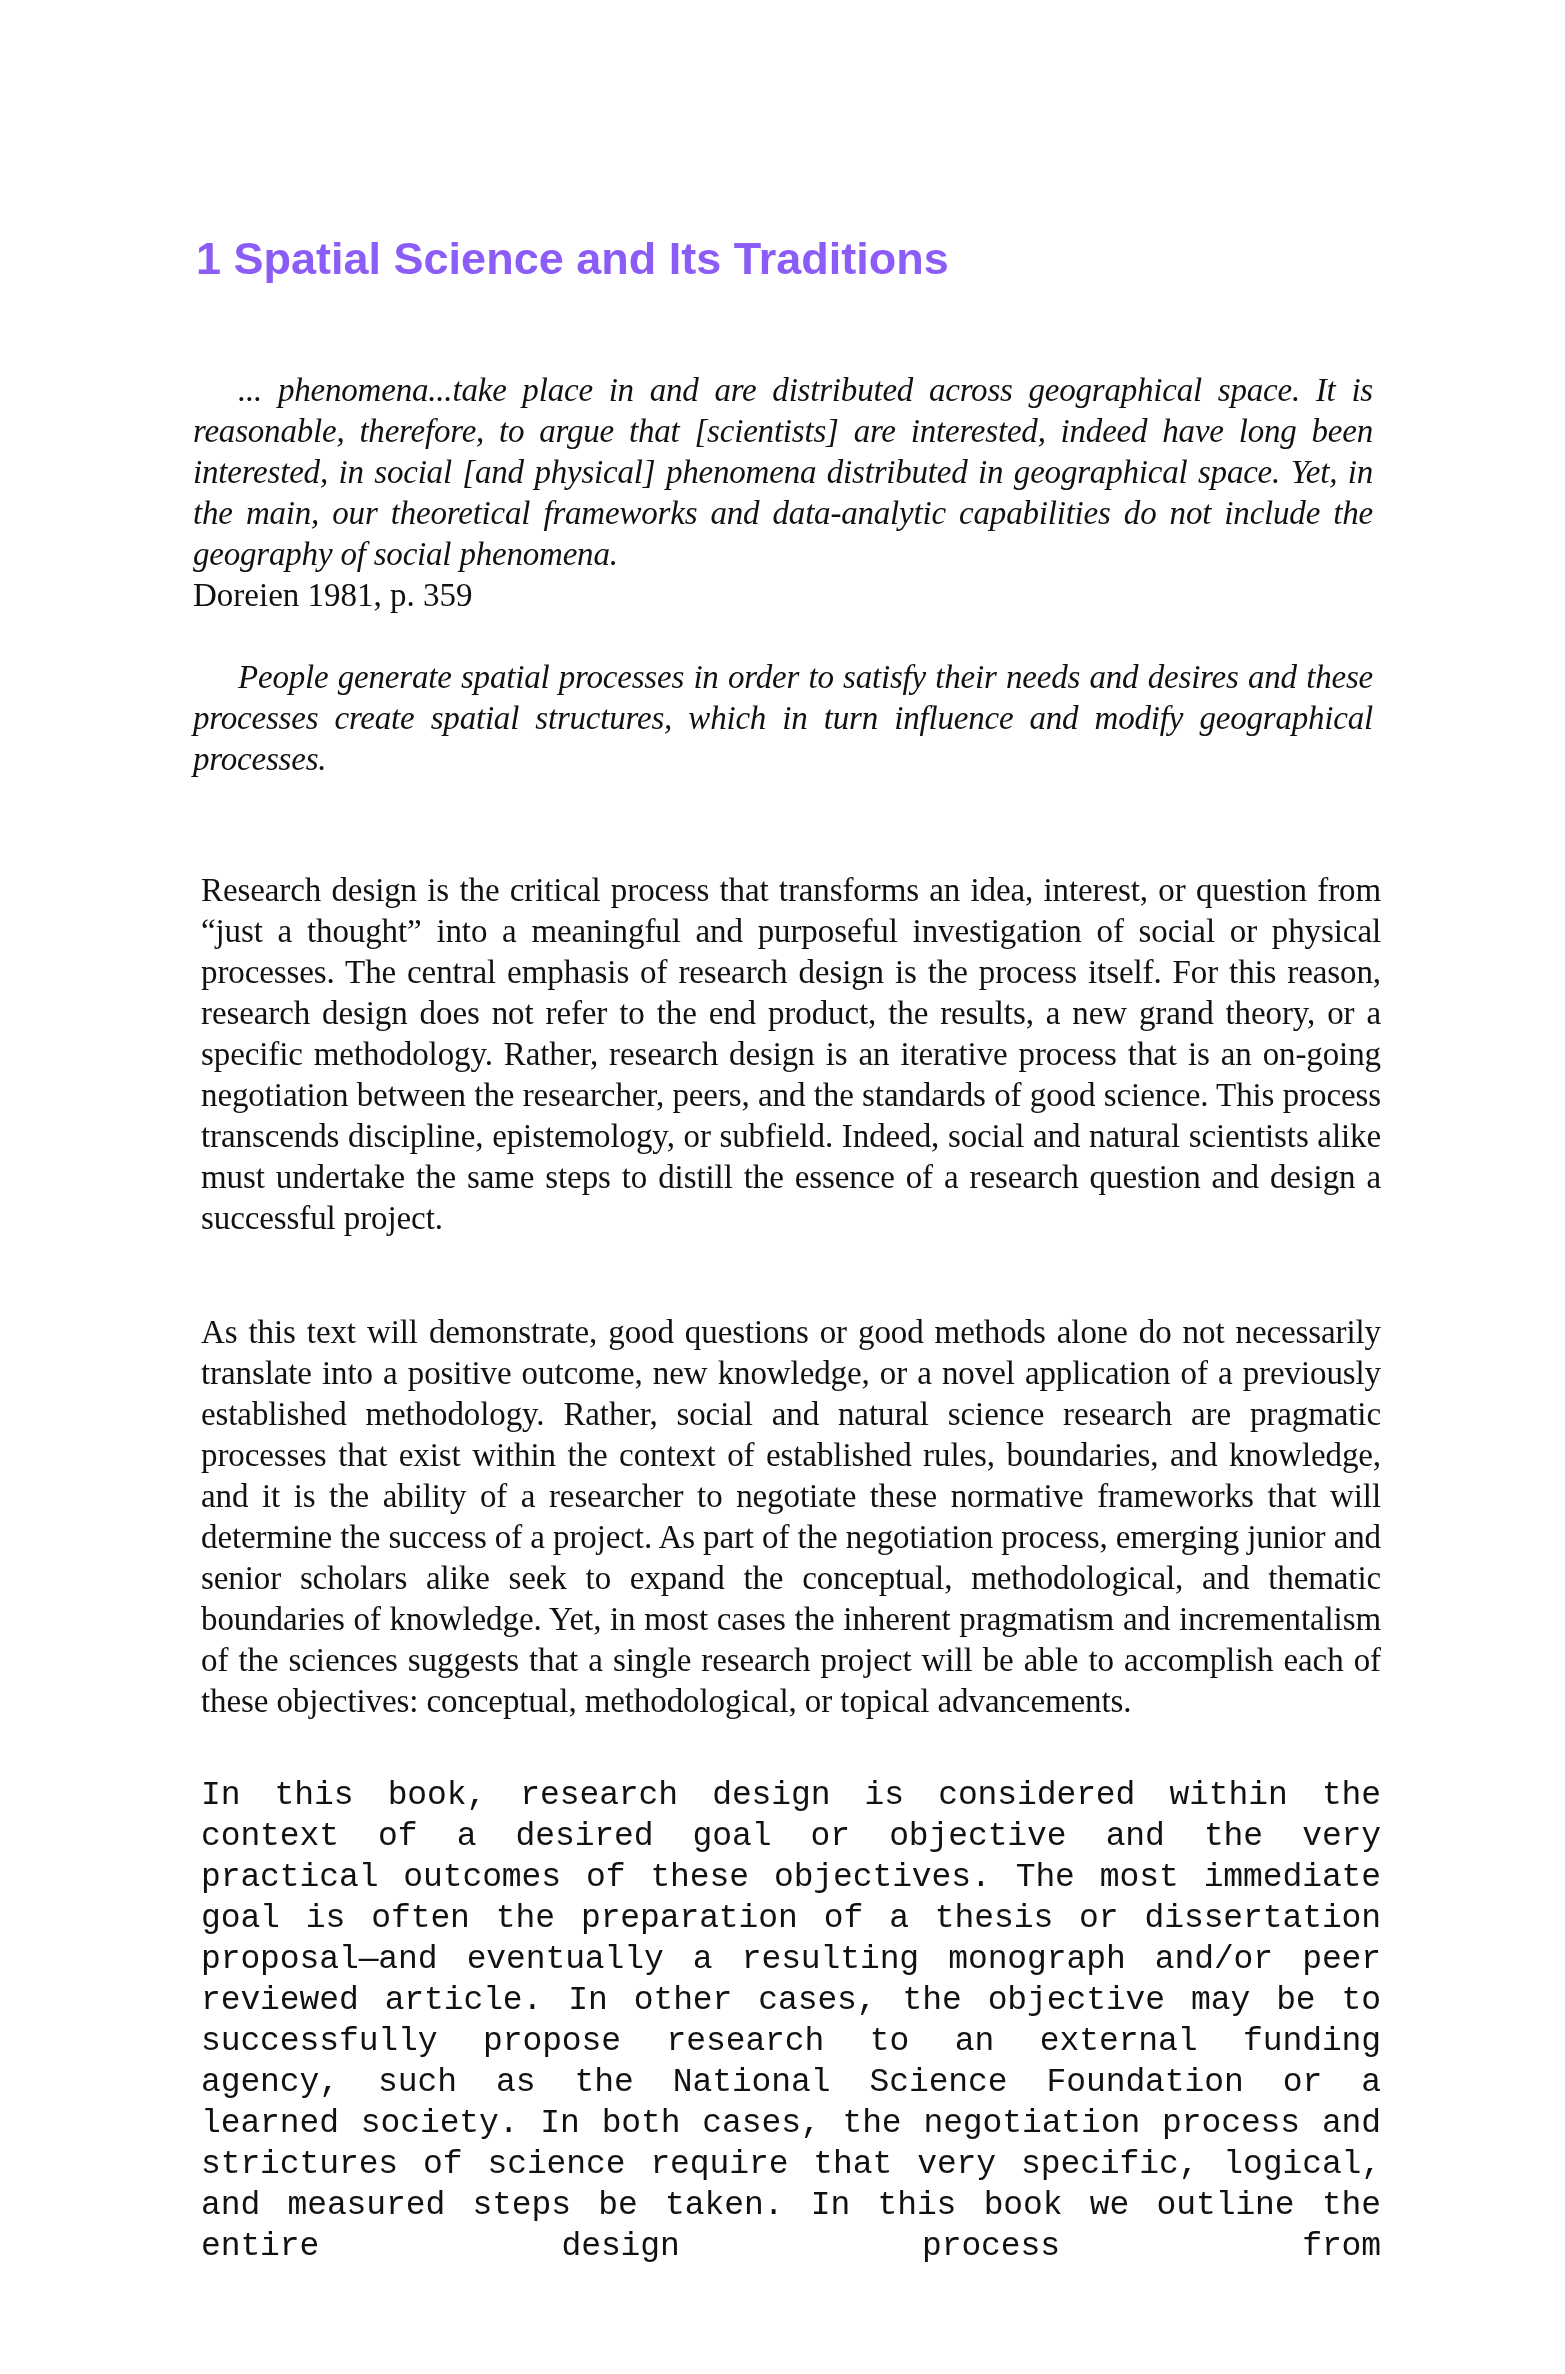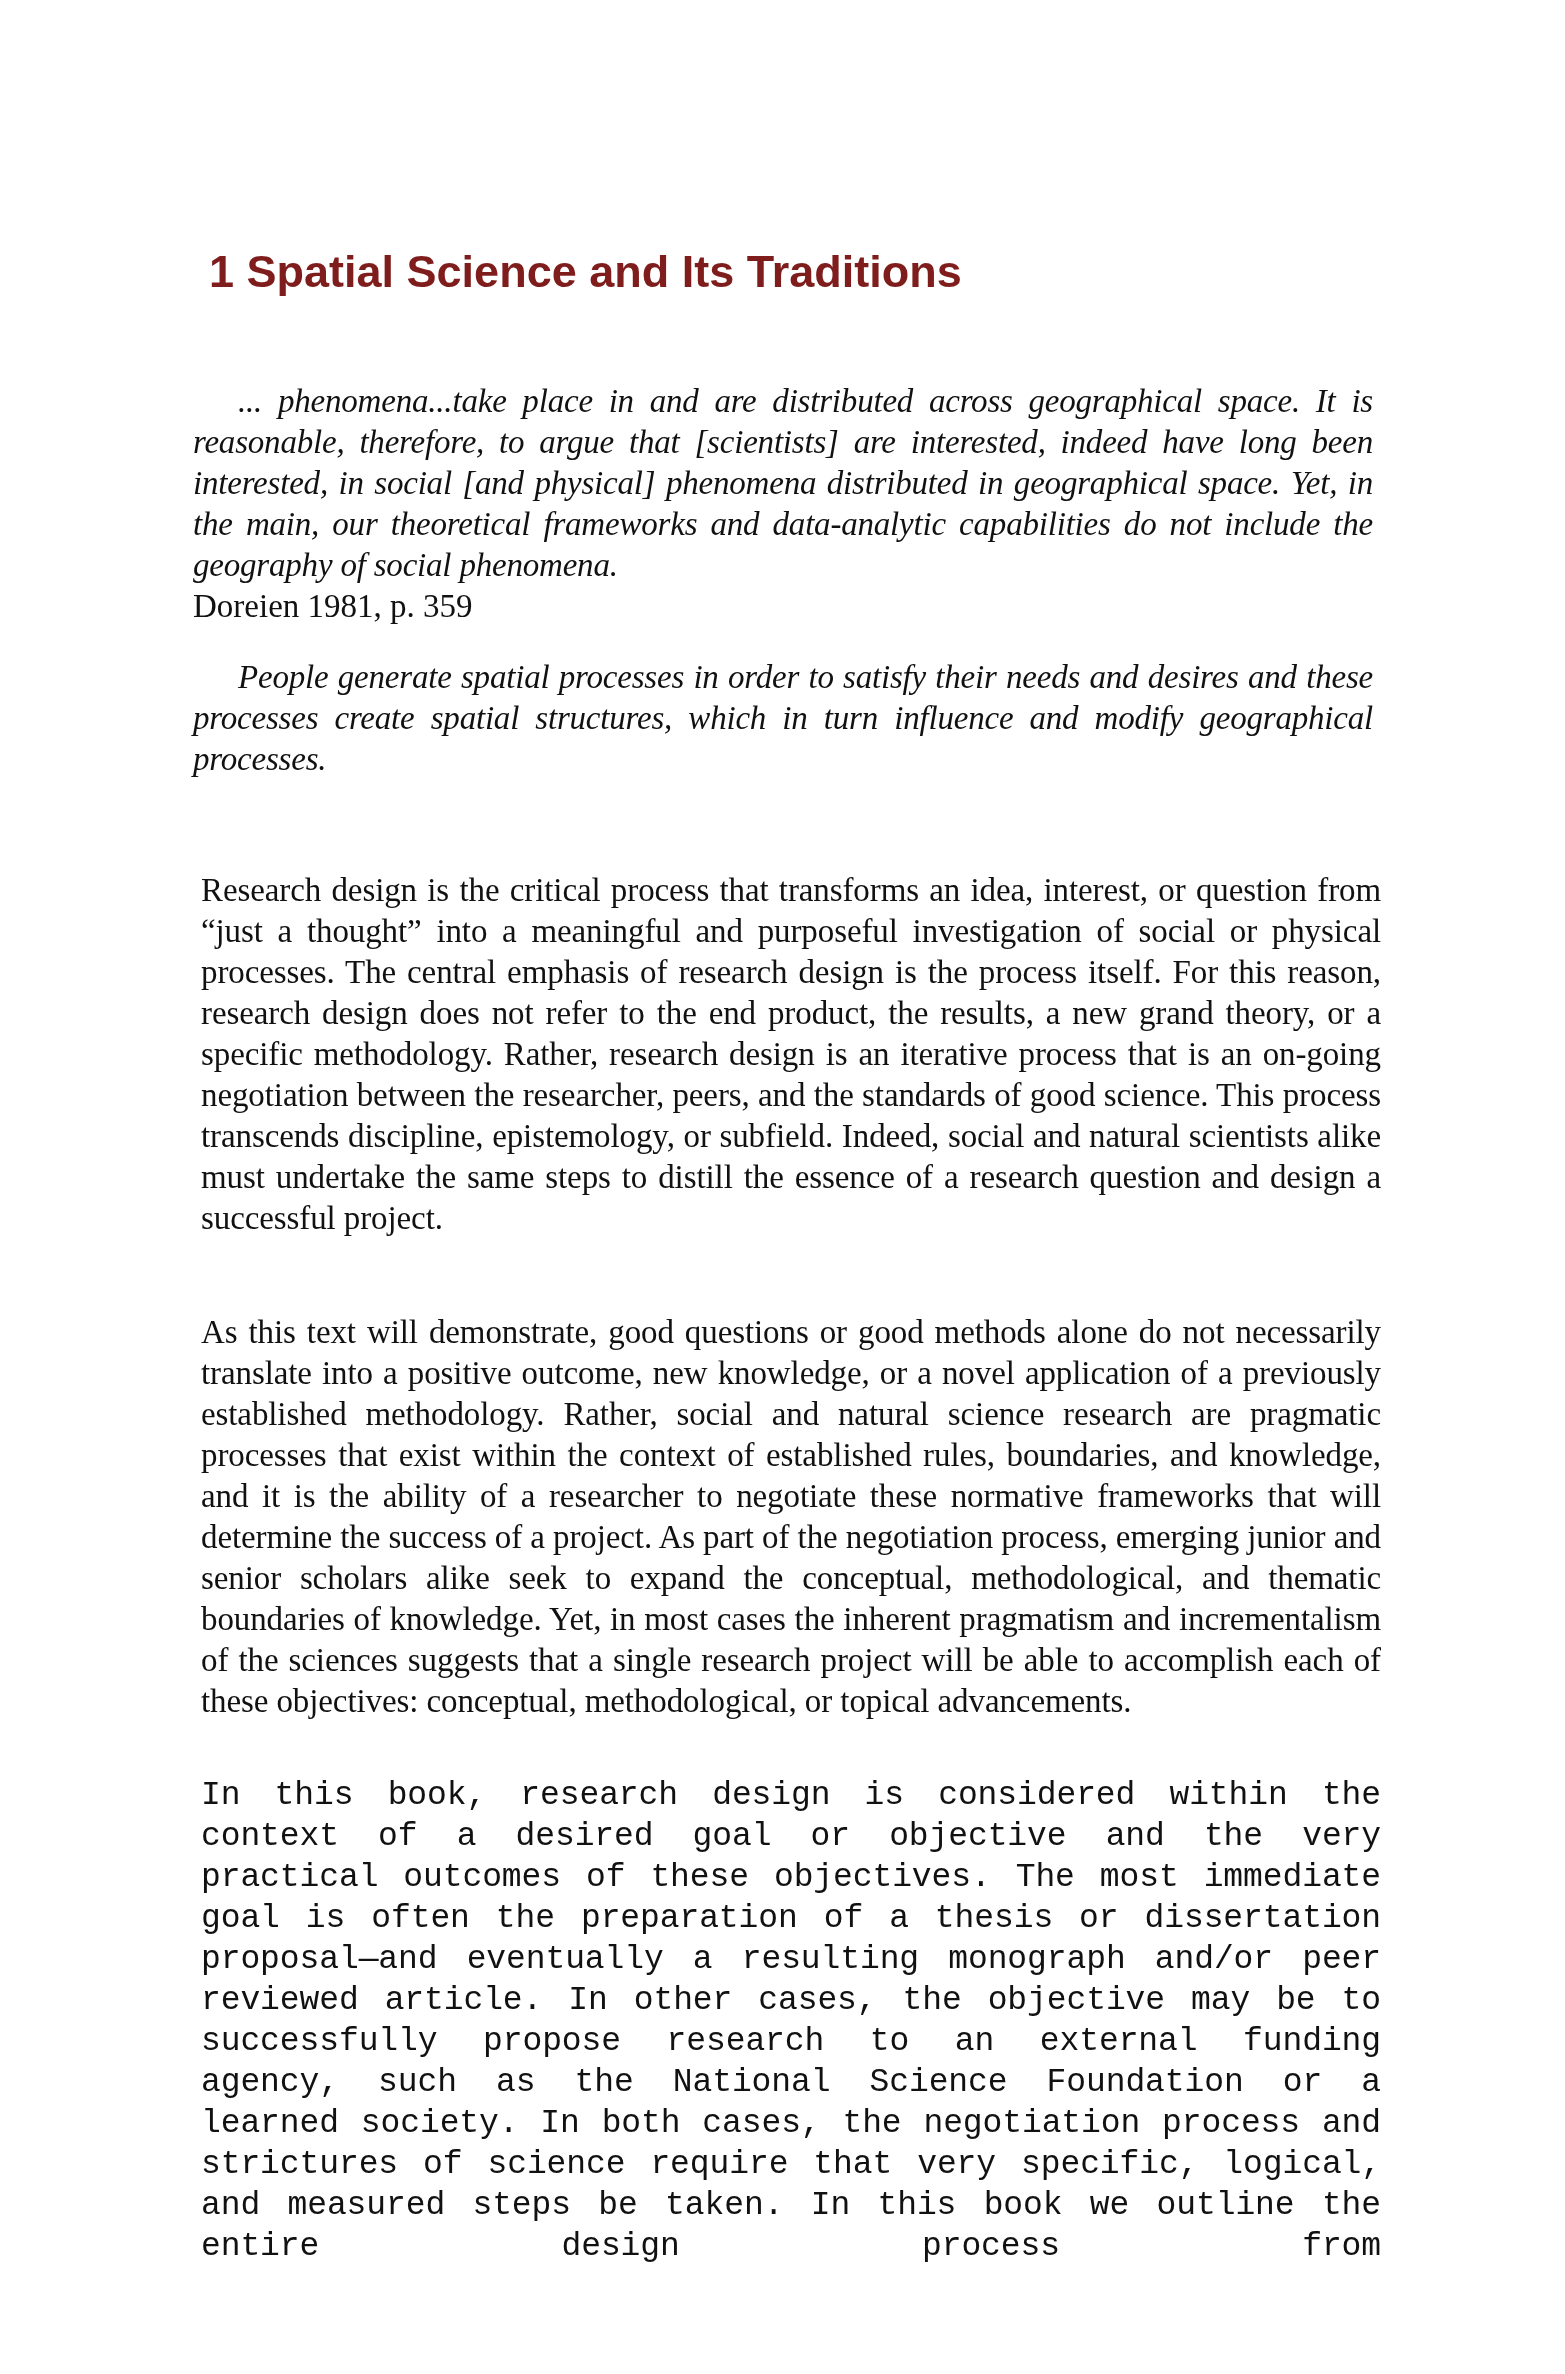--- a/index.html
+++ b/index.html
@@ -17,34 +17,34 @@
   .page {
     position: absolute;
     left: 193px;
     top: 0;
     width: 1180px;
   }
   .chapter-title {
     position: absolute;
     top: 228px;
     left: 0;
-    margin: 16px;
+    margin: 3px;
     font-family: "Liberation Sans", sans-serif;
     font-weight: bold;
     font-size: 45px;
     line-height: 56px;
     white-space: nowrap;
-    color: #7f1d1d;
+    color: #8b5cf6;
   }
   .epigraph {
     position: absolute;
     left: 0;
     width: 1180px;
   }
-  .epigraph-1 { top: 381px; }
+  .epigraph-1 { top: 370px; }
   .epigraph-2 { top: 657px; }
   .epigraph-text {
     margin: 0;
     font-family: "Liberation Serif", serif;
     font-style: italic;
     font-size: 33px;
     line-height: 41px;
     text-align: justify;
     text-align-last: left;
     text-indent: 45px;

